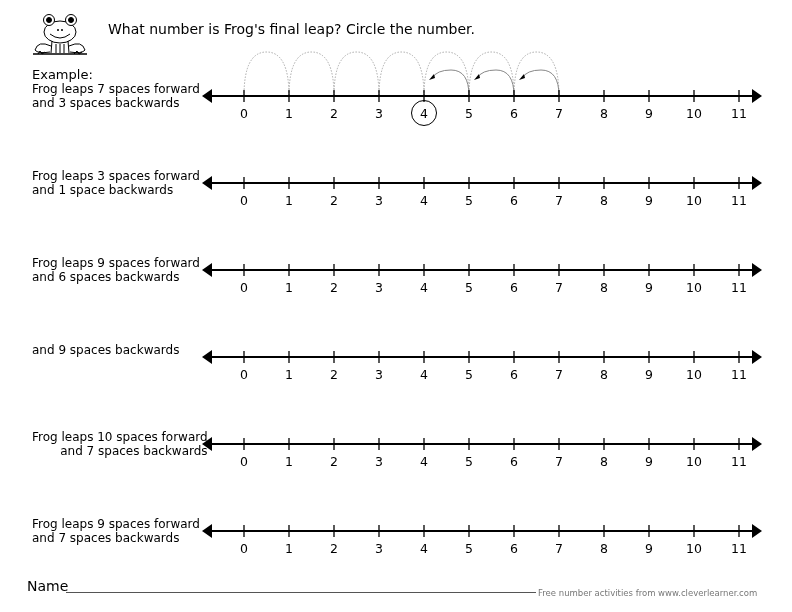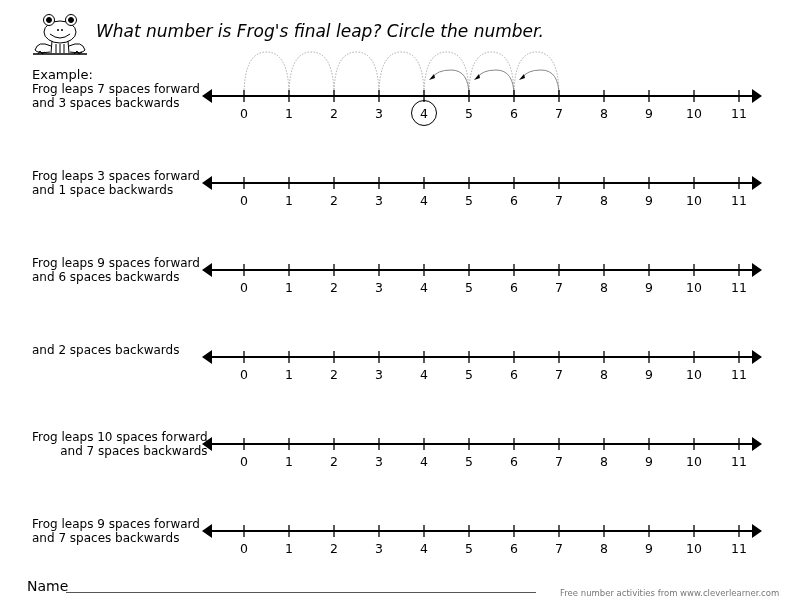--- a/index.html
+++ b/index.html
@@ -1,29 +1,29 @@
 <!DOCTYPE html>
 <html><head>
 <meta charset="utf-8">
 <style>
   html, body { margin:0; padding:0; background:#fff; }
   body { width:792px; height:612px; position:relative; overflow:hidden;
          font-family:"DejaVu Sans", sans-serif; color:#000; }
   .abs { position:absolute; }
-  .title { left:96px; top:21px; font-size:17px; white-space:nowrap;font-style:italic; }
+  .title { left:108px; top:21px; font-size:14px; white-space:nowrap; }
   .frog { left:30px; top:8px; width:60px; height:52px; }
   .example { left:32px; top:67px; font-size:13px; }
   .prompt { left:32px; font-size:12px; line-height:14px; white-space:nowrap; }
   .nl { left:200px; width:564px; height:40px; }
   .nl svg { position:absolute; left:0; top:0; overflow:visible; }
   .tick-label { position:absolute; font-size:12.5px; width:30px; text-align:center; transform:translateX(-15px); }
   .circle { position:absolute; width:24px; height:24px; border:1.2px solid #000; border-radius:50%; }
   .name { left:27px; top:578px; font-size:14px; }
   .name-line { left:66px; top:592px; width:470px; border-bottom:1px solid #555; }
-  .footer { left:560px; top:588px; font-size:8.5px; color:#777; white-space:nowrap; }
+  .footer { left:538px; top:588px; font-size:8.5px; color:#777; white-space:nowrap; }
   .arcs { left:0; top:0; }
 </style>
 </head>
 <body>
 
 <div class="abs frog">
   <svg width="60" height="52" viewBox="0 0 60 52">
     <g fill="none" stroke="#000" stroke-width="1">
       <ellipse cx="30" cy="24" rx="16" ry="11"></ellipse>
       <circle cx="19" cy="12" r="5.5" fill="#fff"></circle>
@@ -169,21 +169,21 @@
       <div class="tick-label" style="left: 224px; top: 20px;">4</div>
       <div class="tick-label" style="left: 269px; top: 20px;">5</div>
       <div class="tick-label" style="left: 314px; top: 20px;">6</div>
       <div class="tick-label" style="left: 359px; top: 20px;">7</div>
       <div class="tick-label" style="left: 404px; top: 20px;">8</div>
       <div class="tick-label" style="left: 449px; top: 20px;">9</div>
       <div class="tick-label" style="left: 494px; top: 20px;">10</div>
       <div class="tick-label" style="left: 539px; top: 20px;">11</div>
     </div>
     <div class="abs prompt" style="top: 343px;">
-      <div>and 2 spaces backwards</div>
+      <div>and 9 spaces backwards</div>
     </div>
     <div class="abs nl" style="top: 347px;">
       <svg width="564" height="40">
         <line x1="8" y1="10" x2="556" y2="10" stroke="#000" stroke-width="2"></line>
         <polygon points="2,10 12,3 12,17" fill="#000"></polygon>
         <polygon points="562,10 552,3 552,17" fill="#000"></polygon>
         <line x1="44" y1="4" x2="44" y2="16" stroke="#000" stroke-width="1.3"></line>
         <line x1="89" y1="4" x2="89" y2="16" stroke="#000" stroke-width="1.3"></line>
         <line x1="134" y1="4" x2="134" y2="16" stroke="#000" stroke-width="1.3"></line>
         <line x1="179" y1="4" x2="179" y2="16" stroke="#000" stroke-width="1.3"></line>

